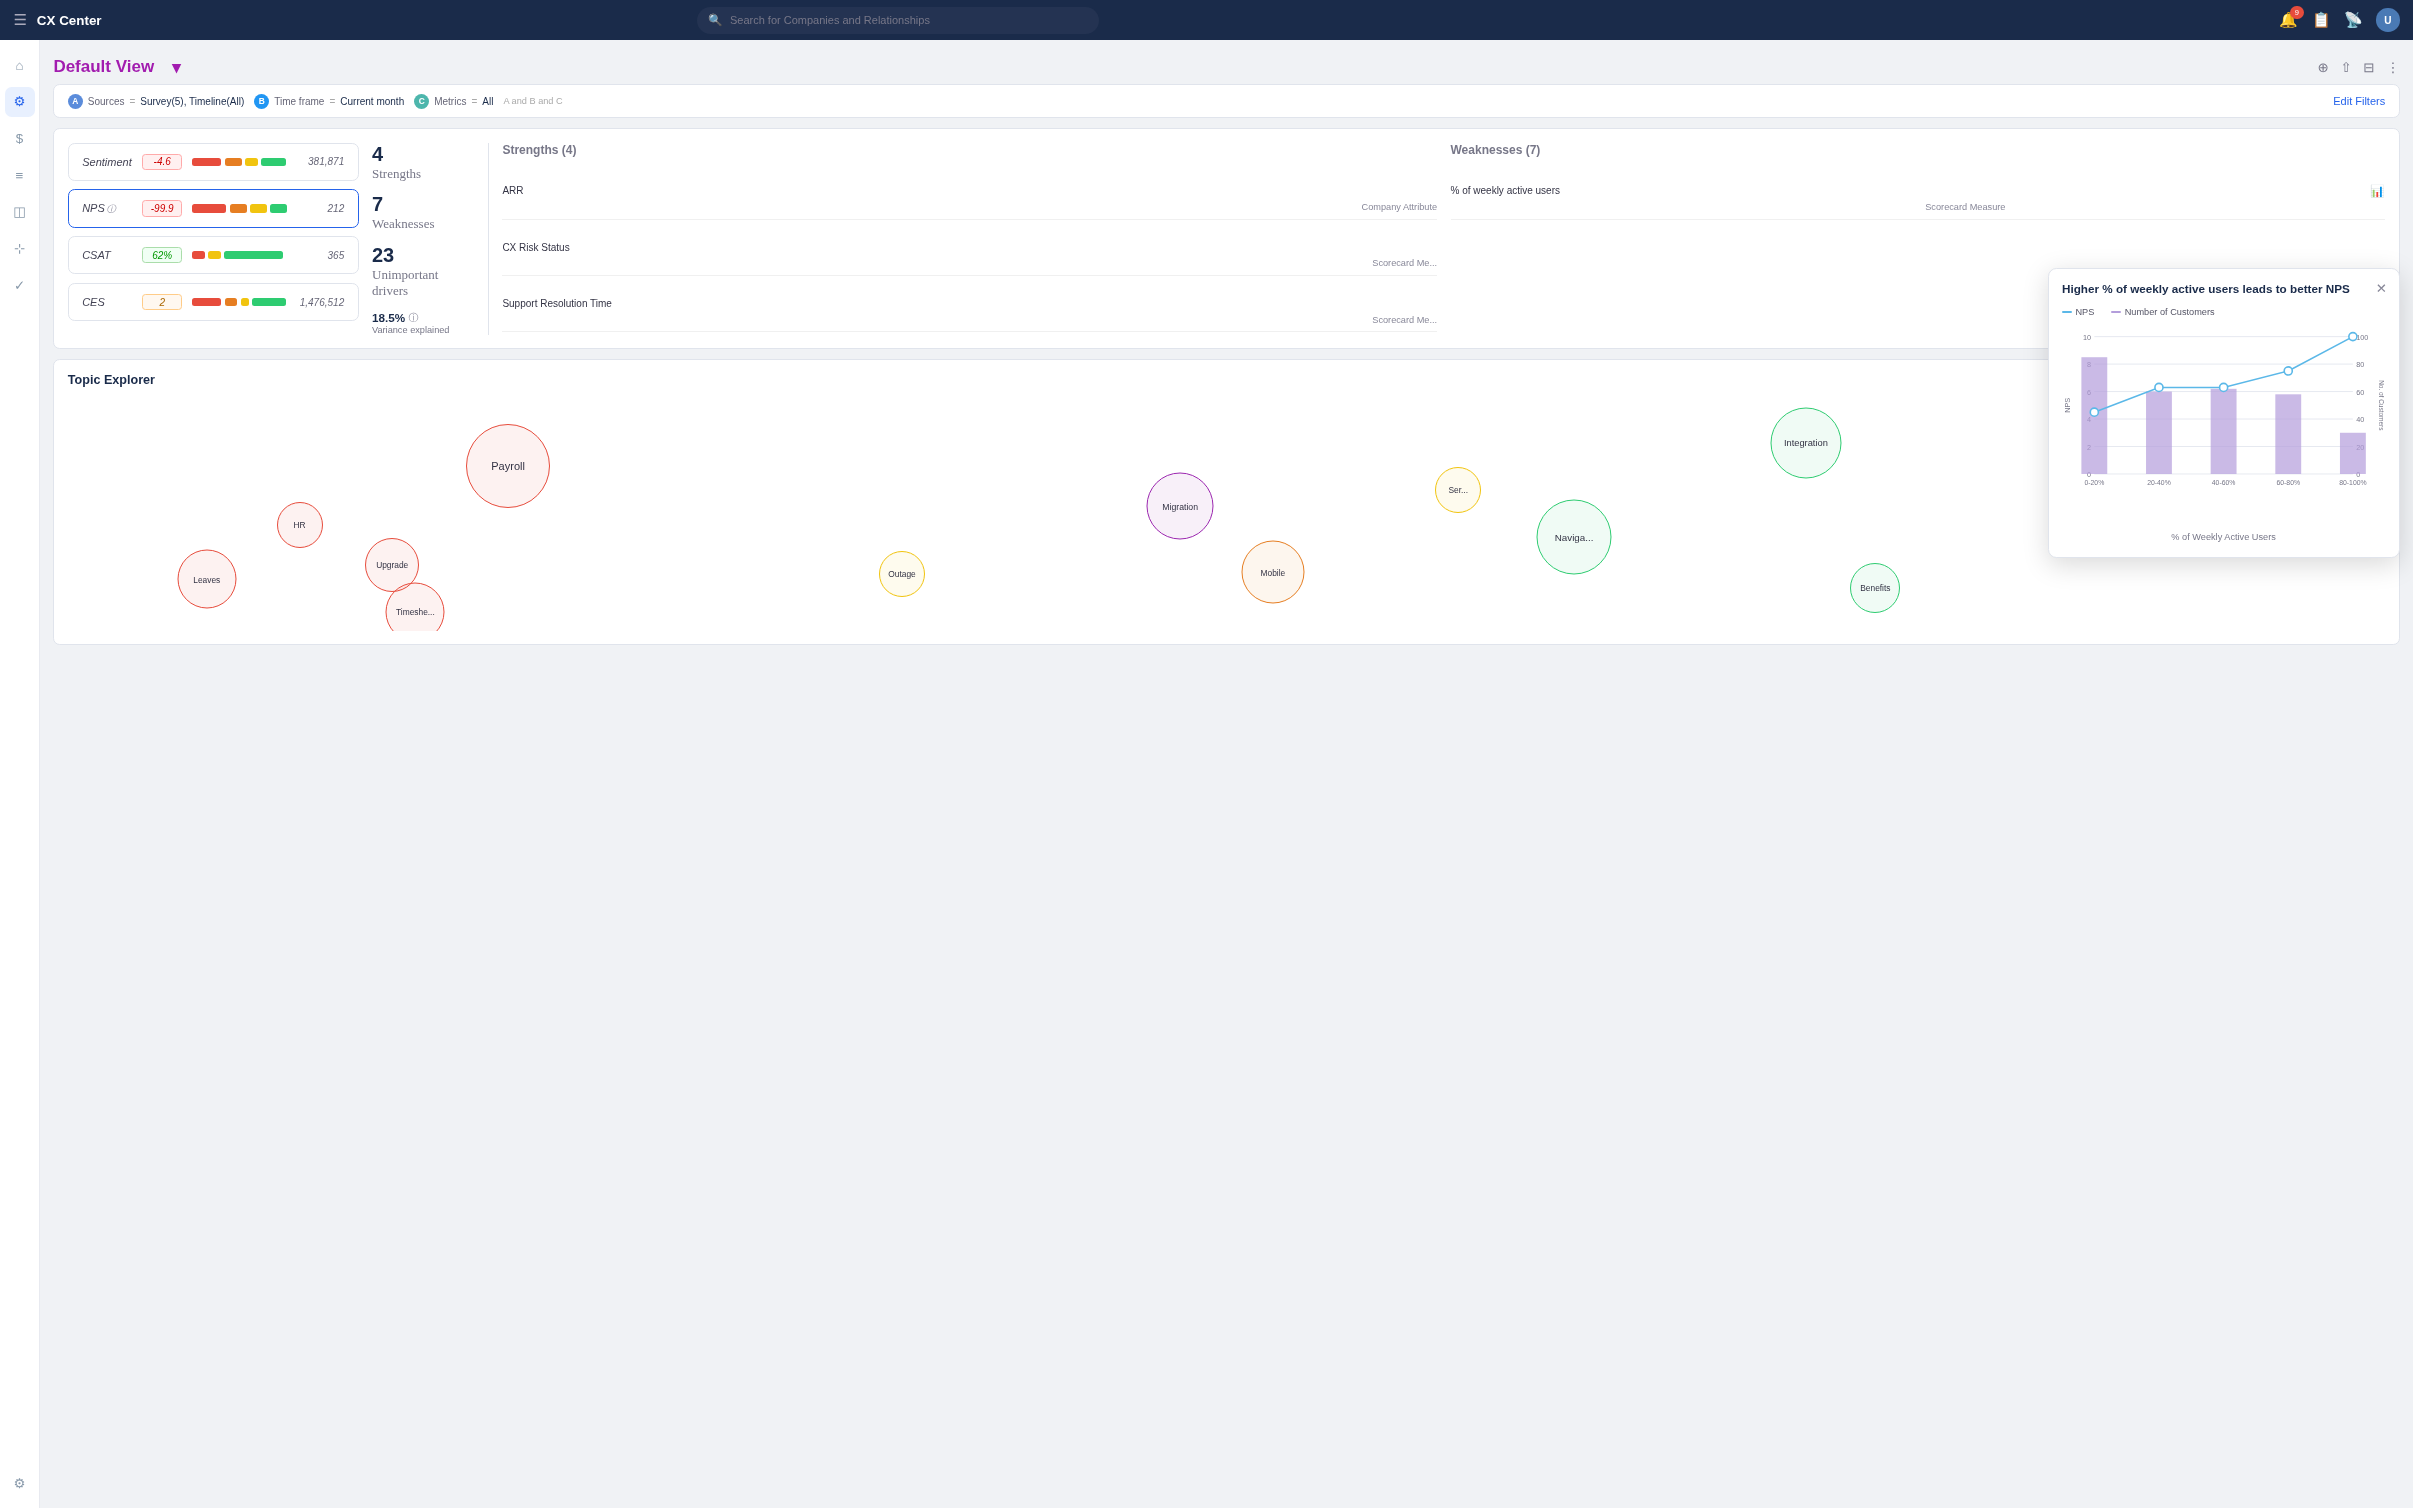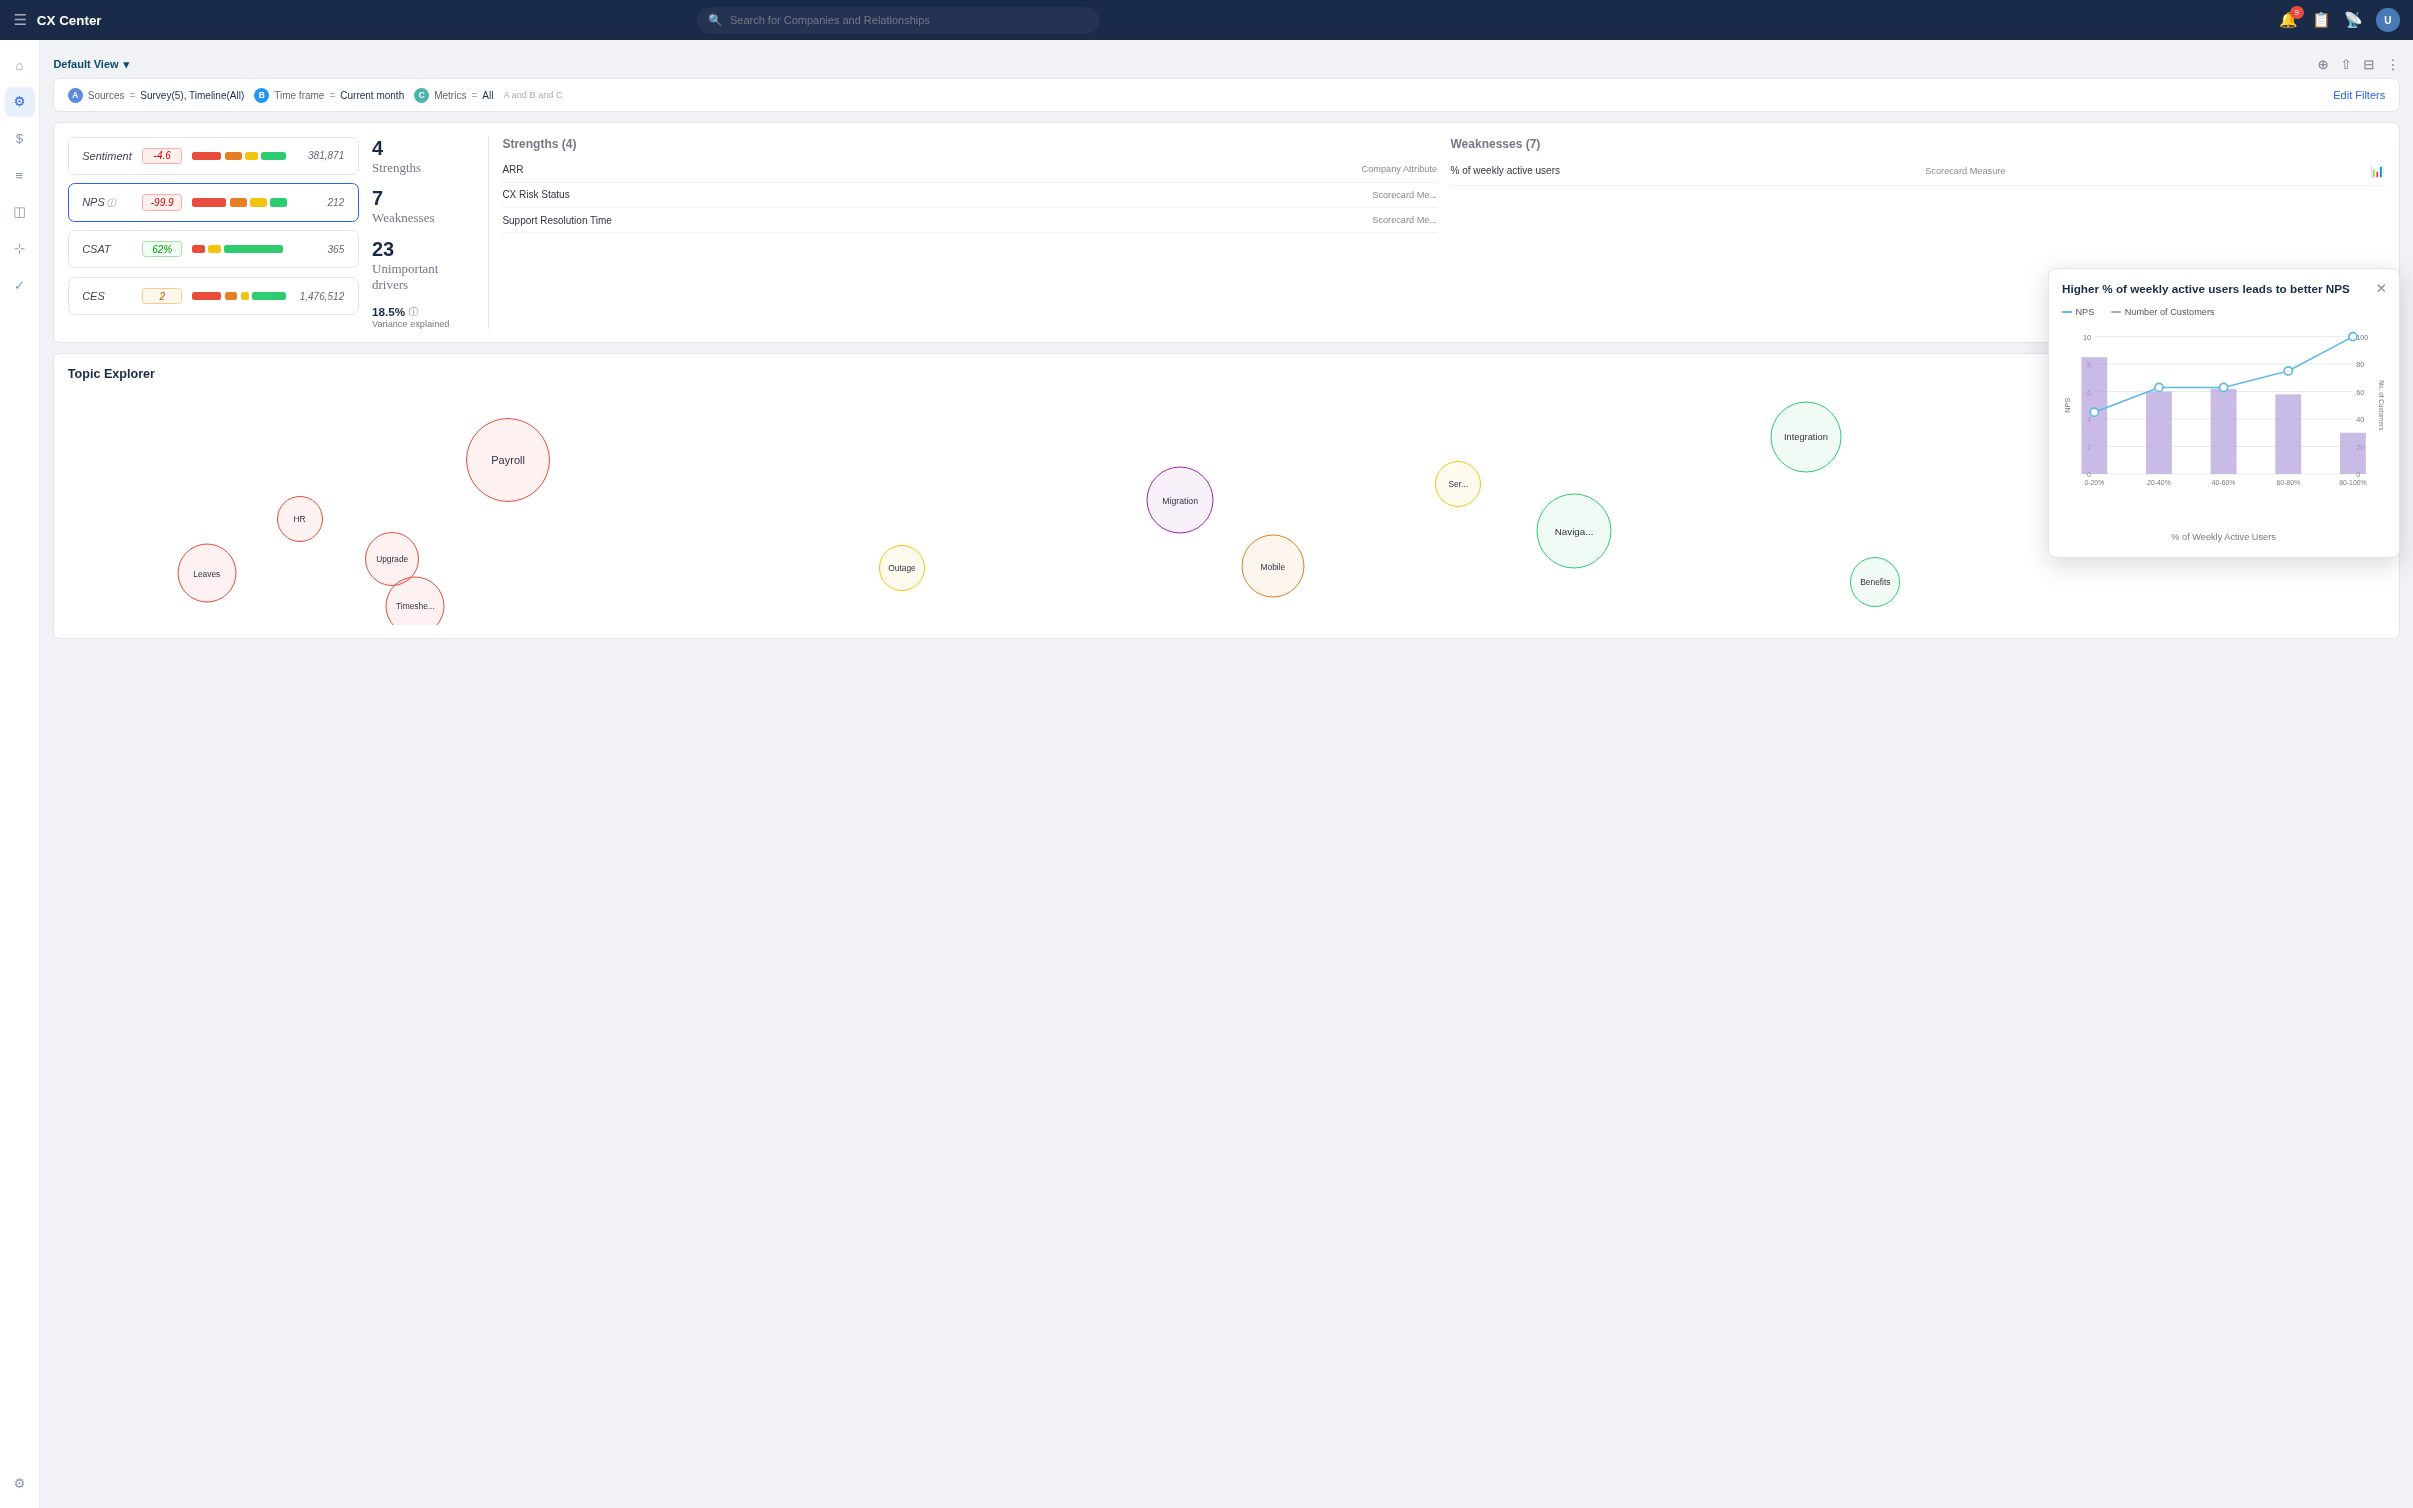--- a/index.html
+++ b/index.html
@@ -91,24 +91,24 @@
     }
 
     
     .toolbar {
       display: flex;
       align-items: center;
       justify-content: space-between;
       padding: 6.7px 0;
     }
     .view-title {
-      font-size: 11px;
+      font-size: 17px;
       font-weight: 600;
-      color: #0c4a6e;
-      display: flex; align-items: center; gap: 5px;
+      color: #a21caf;
+      display: flex; align-items: center; gap: 18px;
       cursor: pointer;
     }
     .toolbar-icons { display: flex; align-items: center; gap: 11.7px; }
     .toolbar-icon { color: #778; font-size: 13.4px; cursor: pointer; }
 
     
     .filters-bar {
       background: #fff;
       border: 0.8px solid #e0e4ec;
       border-radius: 6.7px;
@@ -234,21 +234,21 @@
     .kd-num { font-size: 20px; font-weight: 700; color: #1a2b4a; }
     .kd-label { font-size: 13px; color: #778; font-family: Liberation Serif, serif; }
     .kd-variance { font-size: 11.7px; font-weight: 600; color: #1a2b4a; }
     .kd-variance-label { font-size: 9.2px; color: #778; }
 
     .kd-details { flex: 1; display: flex; gap: 13.4px; }
     .kd-col { flex: 1; }
     .kd-col-title { font-size: 12px; color: #778; margin-bottom: 6.7px; font-weight: 700; }
     .kd-item { display: flex; align-items: center; justify-content: space-between; padding: 6.7px 0; border-bottom: 0.8px solid #f0f0f0; font-size: 10px; }
     .kd-item-name { color: #334; }
-    .kd-item-type { color: #889; font-size: 9.2px; }
+    .kd-item-type { color: #889; font-size: 9.2px; margin-top: 32px; }
 
     
     .popup-card {
       position: absolute;
       right: 13.4px;
       top: 268px;
       width: 352px;
       background: #fff;
       border: 0.8px solid #e0e4ec;
       border-radius: 8.4px;

